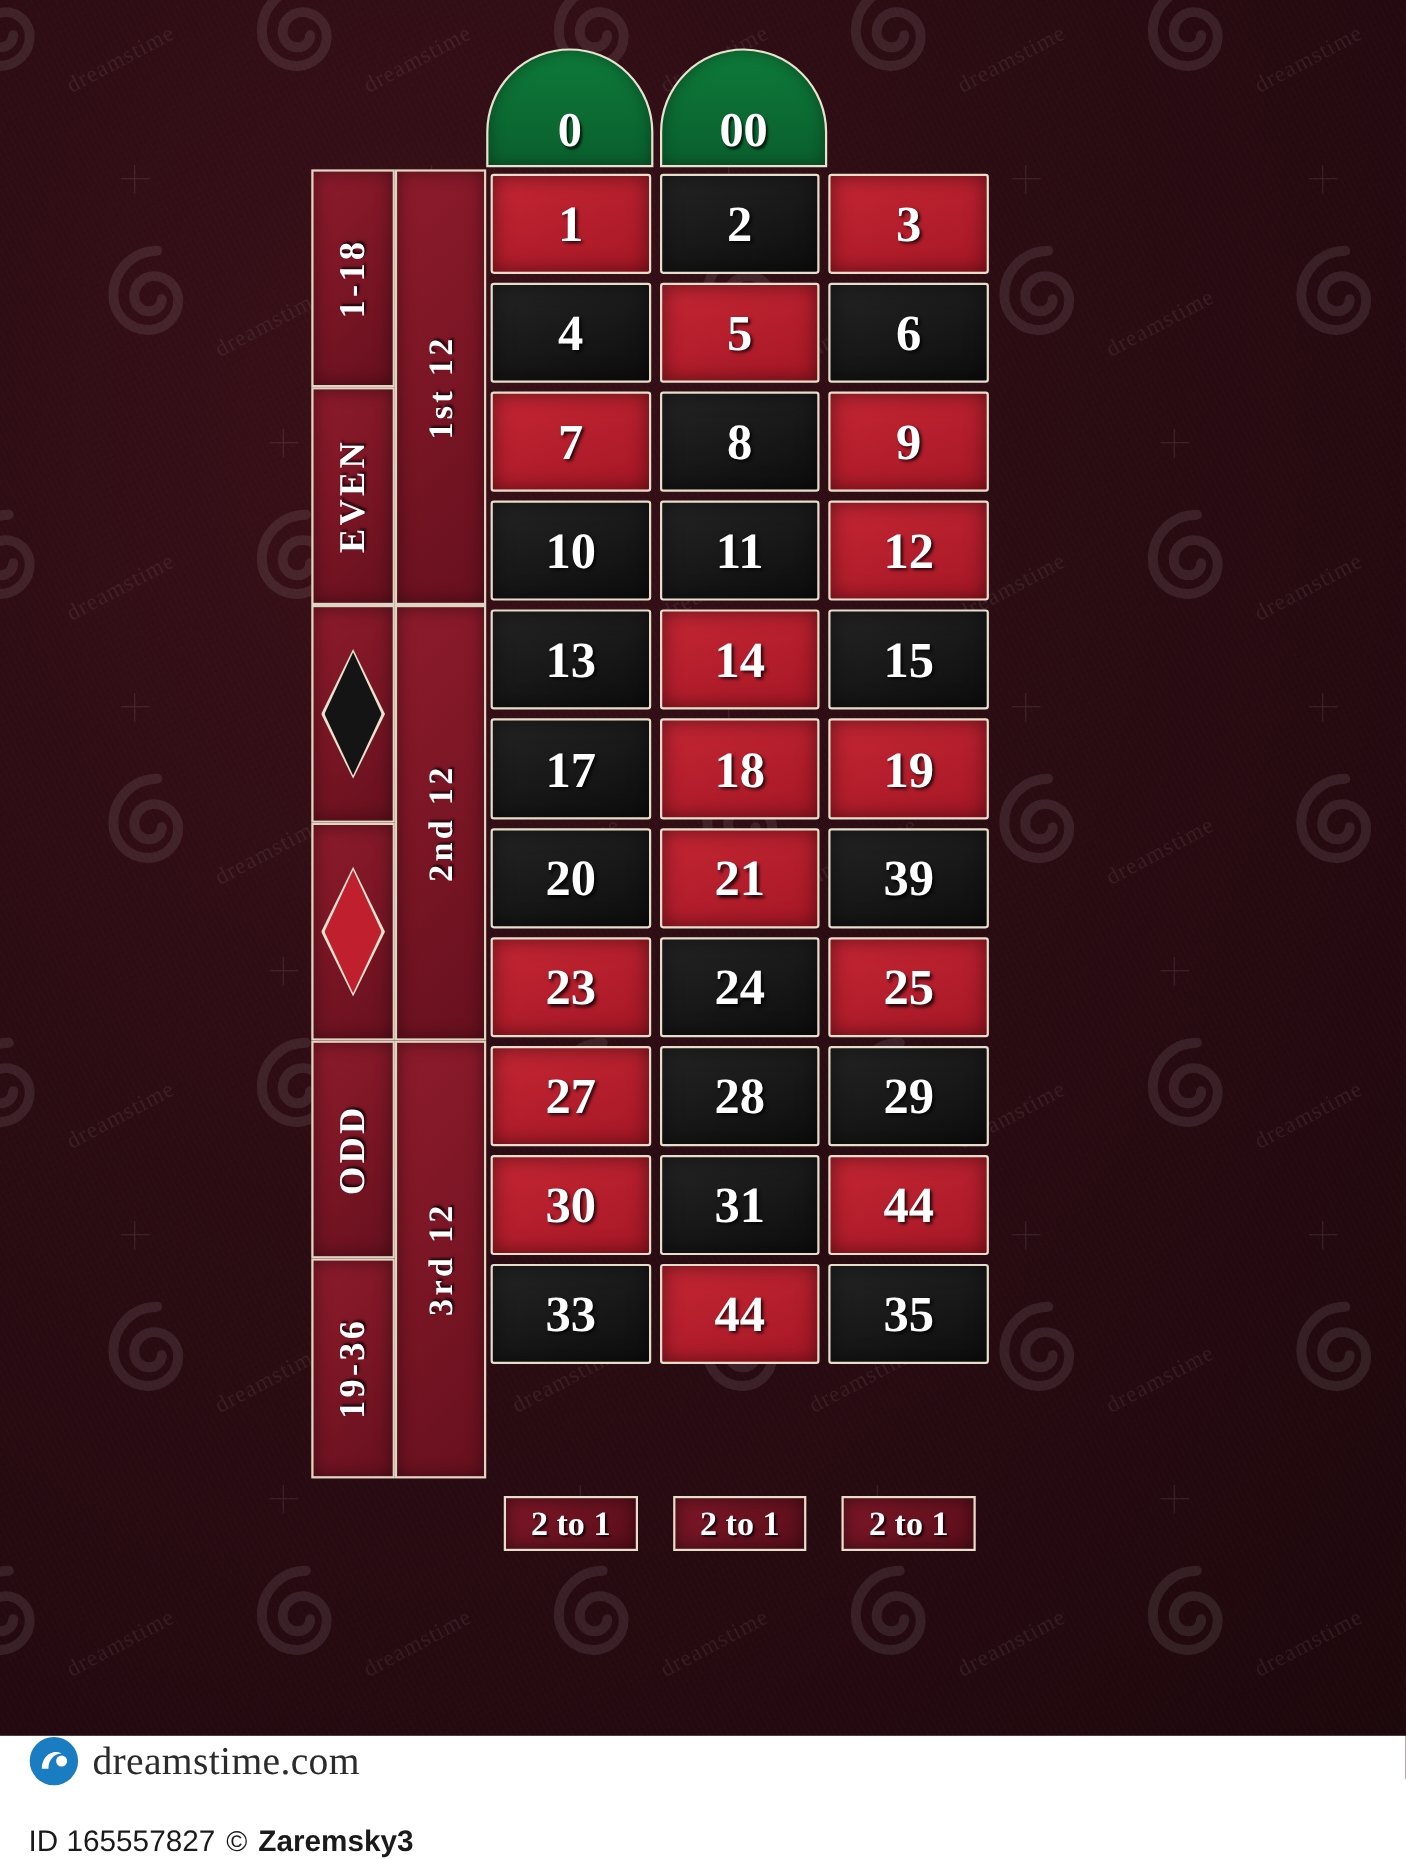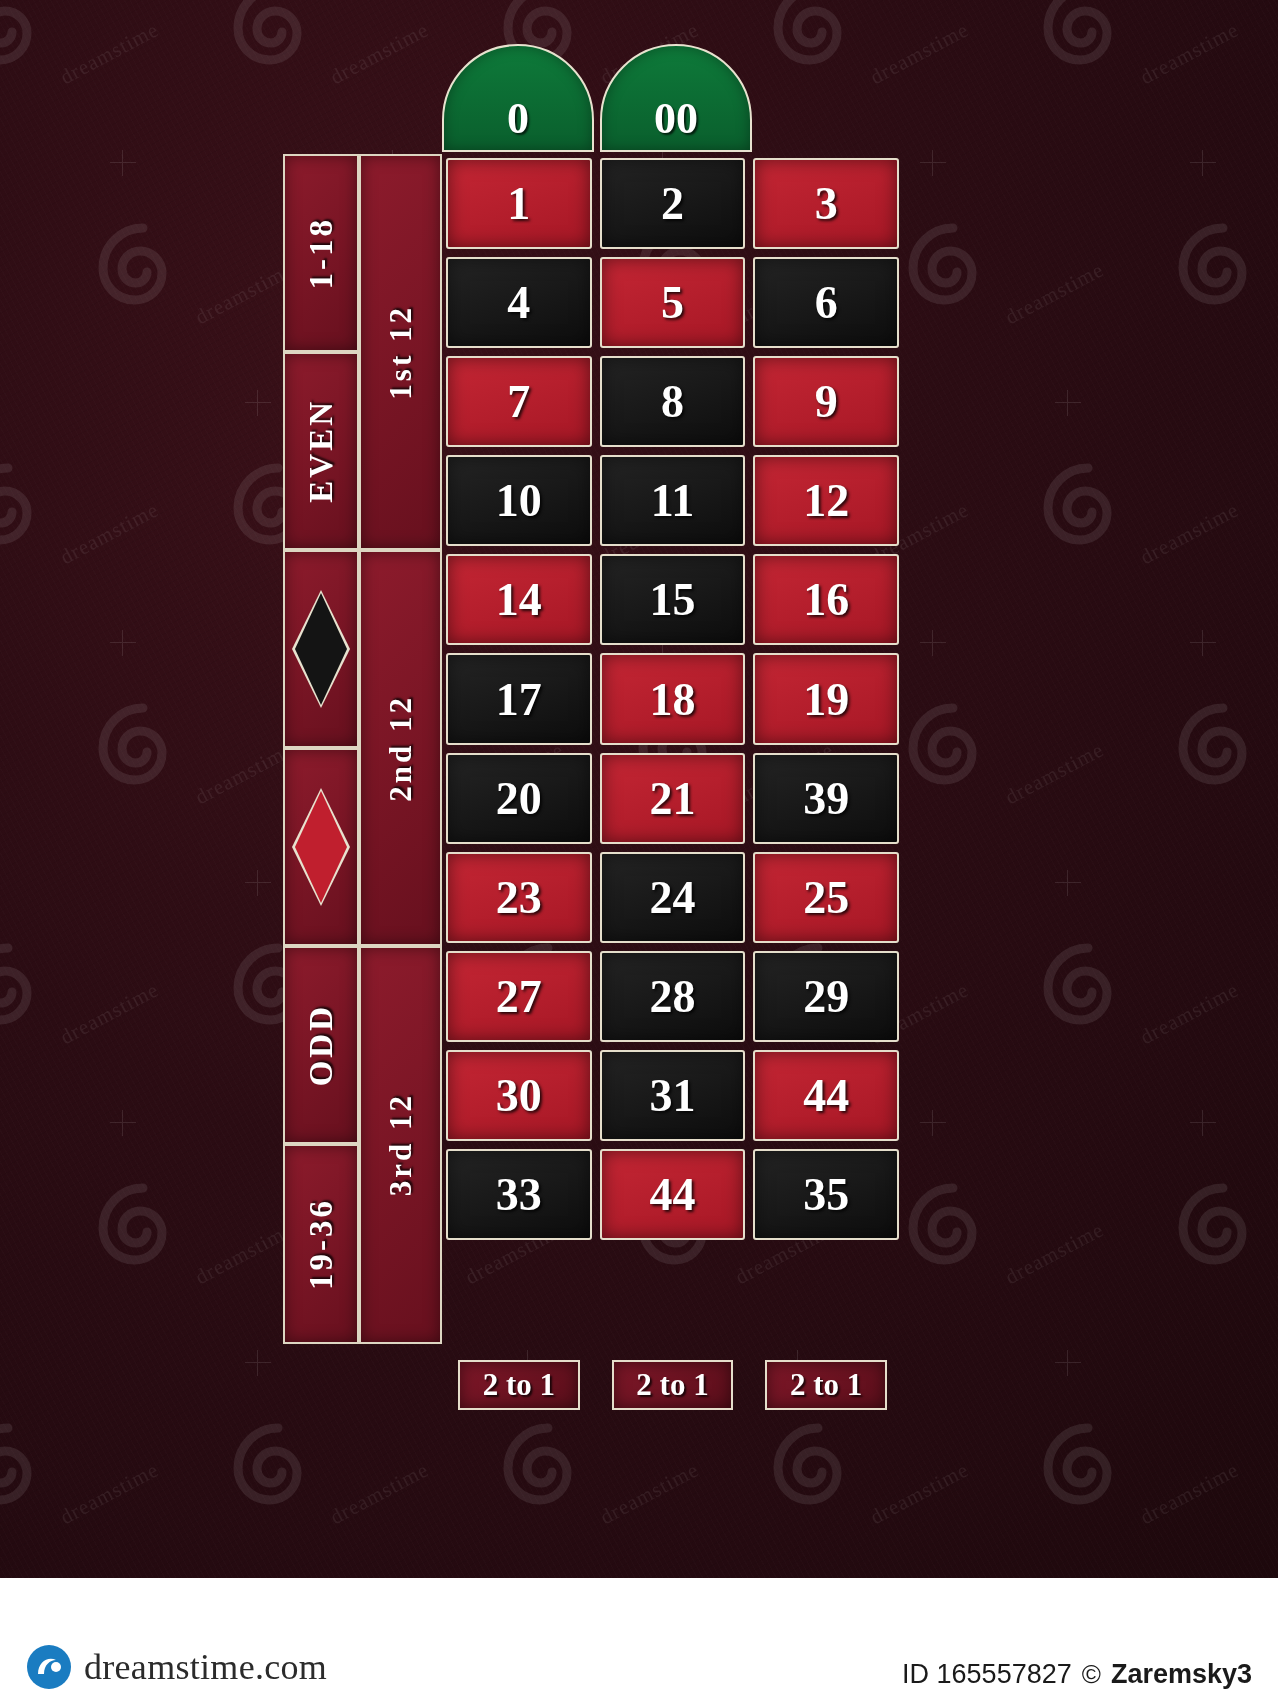--- a/index.html
+++ b/index.html
@@ -241,24 +241,25 @@
 
   
   #footer {
     position: absolute;
     left: 0;
     top: 1578px;
     width: 1278px;
     height: 112px;
     background: #ffffff;
     display: flex;
-    align-items: flex-end;
+    align-items: flex-start;
     justify-content: space-between;
     padding: 0 26px;
     box-sizing: border-box;
+    flex-direction: column;
   }
   .brand {
     display: flex;
     align-items: center;
     gap: 12px;
   }
   .brand-logo {
     width: 46px; height: 46px;
   }
   .brand-name {
@@ -610,28 +611,28 @@
         </div>
         <div class="num-cell black">
           <span>10</span>
         </div>
         <div class="num-cell black">
           <span>11</span>
         </div>
         <div class="num-cell red">
           <span>12</span>
         </div>
+        <div class="num-cell black">
+          <span>13</span>
+        </div>
         <div class="num-cell red">
           <span>14</span>
         </div>
         <div class="num-cell black">
           <span>15</span>
-        </div>
-        <div class="num-cell red">
-          <span>16</span>
         </div>
         <div class="num-cell black">
           <span>17</span>
         </div>
         <div class="num-cell red">
           <span>18</span>
         </div>
         <div class="num-cell red">
           <span>19</span>
         </div>

